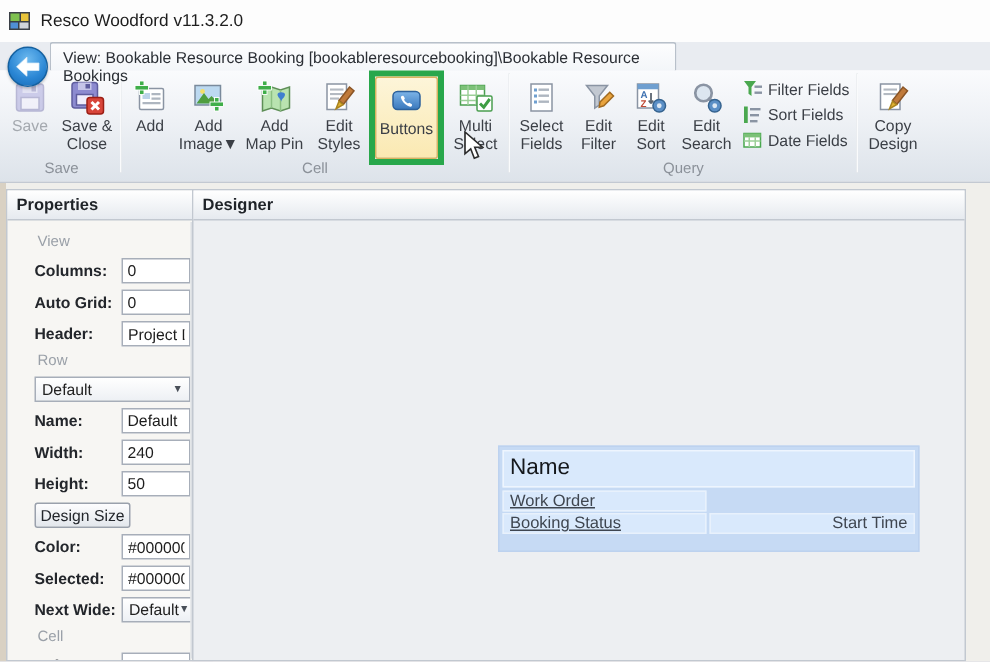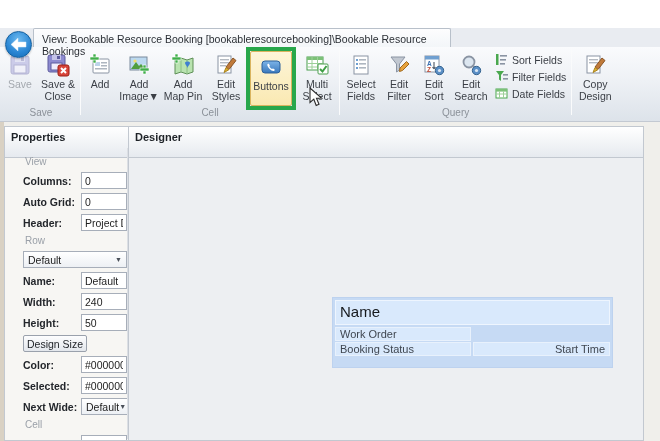--- a/index.html
+++ b/index.html
@@ -46,21 +46,21 @@
               padding:1px 4px; height:17px; }
 
   
   .cursor { position:absolute; left:309px; top:87px; z-index:60; }
 
   
   .content { position:absolute; left:0; top:122px; width:660px; height:319px; background:#f0efeb;
              border-left:4px solid #d9d1c3; }
 
   
-  .panelhead { height:31px; background:linear-gradient(#ffffff,#e6eaef); border-bottom:1px solid #c2c8d0;
+  .panelhead { height:20px; background:linear-gradient(#ffffff,#e6eaef); border-bottom:1px solid #c2c8d0;
                font-weight:bold; font-size:11px; color:#1f2328; padding:4px 0 0 6px; }
   .props { position:absolute; left:4px; top:126px; width:138px; height:315px; background:#f7f6f3;
            border:1px solid #c2c8d0; }
   .pbody { position:absolute; top:21px; left:0; width:122px; bottom:0; padding:5px 0 0 18px; overflow:hidden; }
   .psec { font-size:10px; color:#9aa0a8; margin:3px 0 4px 2px; height:12px; }
   .prow { display:flex; align-items:center; margin-bottom:4px; height:17px; }
   .plabel { font-size:10.5px; font-weight:bold; color:#23262b; width:58px; flex:none; }
   .pinput { flex:1; height:17px; border:1px solid #a7aeb9; background:#fff; font-size:10.5px;
             font-family:inherit; padding:0 3px; min-width:0; color:#1d1d1d; }
   .pcombo { flex:1; height:17px; border:1px solid #a7aeb9; background:linear-gradient(#fff,#edf0f4);
@@ -79,28 +79,38 @@
   .designer { position:absolute; left:128px; top:126px; width:516px; height:315px; background:#edeff2;
               border:1px solid #c2c8d0; }
   .dcanvas { position:absolute; left:0; right:0; top:21px; bottom:0; }
   .card { position:absolute; left:203px; top:149px; width:281px; height:71px; background:#c6daf4;
           border:1px solid #bdd2ef; padding:2px; }
   .cname { height:25px; background:#d9e9fc; border:1px solid #eef5fe; font-size:15px; color:#15181c;
            padding:2px 0 0 4px; margin-bottom:2px; }
   .crow { display:flex; gap:2px; margin-bottom:1px; }
   .ccell { height:14px; background:#d9e9fc; border:1px solid #e8f1fc; font-size:11px; color:#3f4650;
            padding:0 4px; line-height:12px; }
-  .ccell.l { width:136px; flex:none; }
+  .ccell.l { width:136px; flex:none;text-decoration:underline; }
   .ccell.r { flex:1; text-align:right; }
 </style>
 </head>
 <body>
 
 <div class="app">
 
+  <div class="titlebar">
+    <svg class="appicon" viewBox="0 0 15 14">
+      <rect x="0" y="1" width="14" height="12" fill="#3a3f46"></rect>
+      <rect x="1" y="2" width="6" height="5" fill="#7ec14f"></rect>
+      <rect x="8" y="2" width="5" height="5" fill="#e8c43a"></rect>
+      <rect x="1" y="8" width="5" height="4" fill="#4f8fd6"></rect>
+      <rect x="7" y="8" width="6" height="4" fill="#d0d4da"></rect>
+    </svg>
+    <span class="apptitle">Resco Woodford v11.3.2.0</span>
+  </div>
 
   <div class="tabstrip"></div>
   <div class="tab">View: Bookable Resource Booking [bookableresourcebooking]\Bookable Resource Bookings</div>
 
   <div class="backbtn">
     <svg width="17" height="13" viewBox="0 0 17 13">
       <path d="M8 0 L1 6.5 L8 13 L8 9 L16 9 L16 4 L8 4 Z" fill="#ffffff" stroke="#d6e9f8" stroke-width="0.5"></path>
     </svg>
   </div>
 
@@ -290,34 +300,34 @@
               <circle cx="17.5" cy="17.5" r="1.6" fill="#dce8f4"></circle>
             </svg>
           </span>
           <span class="rtext">Edit
 Search</span>
         </div>
 
         <div class="fieldstack">
           <div class="fieldbtn">
             <svg width="13" height="13" viewBox="0 0 13 13">
+              <path d="M1 1 H9 L6 5 V11 L4 9.5 V5 Z" fill="#4aa84f"></path>
+              <rect x="8" y="4" width="5" height="1.6" fill="#8a94a3"></rect>
+              <rect x="8" y="8" width="5" height="1.6" fill="#8a94a3"></rect>
+            </svg>
+            <span>Filter Fields</span>
+          </div>
+          <div class="fieldbtn">
+            <svg width="13" height="13" viewBox="0 0 13 13">
               <rect x="1" y="1" width="2.5" height="11" fill="#4aa84f"></rect>
               <rect x="5" y="2" width="7" height="1.6" fill="#8a94a3"></rect>
               <rect x="5" y="6" width="6" height="1.6" fill="#8a94a3"></rect>
               <rect x="5" y="10" width="5" height="1.6" fill="#8a94a3"></rect>
             </svg>
             <span>Sort Fields</span>
-          </div>
-          <div class="fieldbtn">
-            <svg width="13" height="13" viewBox="0 0 13 13">
-              <path d="M1 1 H9 L6 5 V11 L4 9.5 V5 Z" fill="#4aa84f"></path>
-              <rect x="8" y="4" width="5" height="1.6" fill="#8a94a3"></rect>
-              <rect x="8" y="8" width="5" height="1.6" fill="#8a94a3"></rect>
-            </svg>
-            <span>Filter Fields</span>
           </div>
           <div class="fieldbtn">
             <svg width="13" height="13" viewBox="0 0 13 13">
               <rect x="1" y="2" width="11" height="9" fill="#fff" stroke="#4aa84f"></rect>
               <rect x="1" y="2" width="11" height="2.6" fill="#7cc178"></rect>
               <path d="M1 7 H12 M4.5 4.5 V11 M8.5 4.5 V11" stroke="#9ccf98" stroke-width="1"></path>
             </svg>
             <span>Date Fields</span>
           </div>
         </div>

